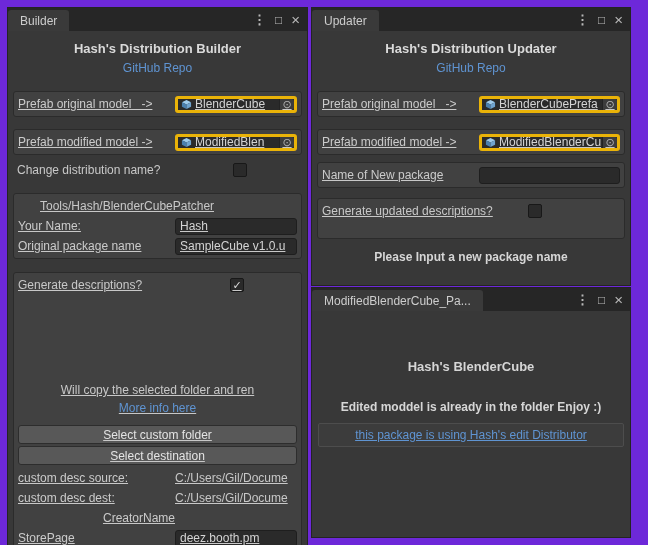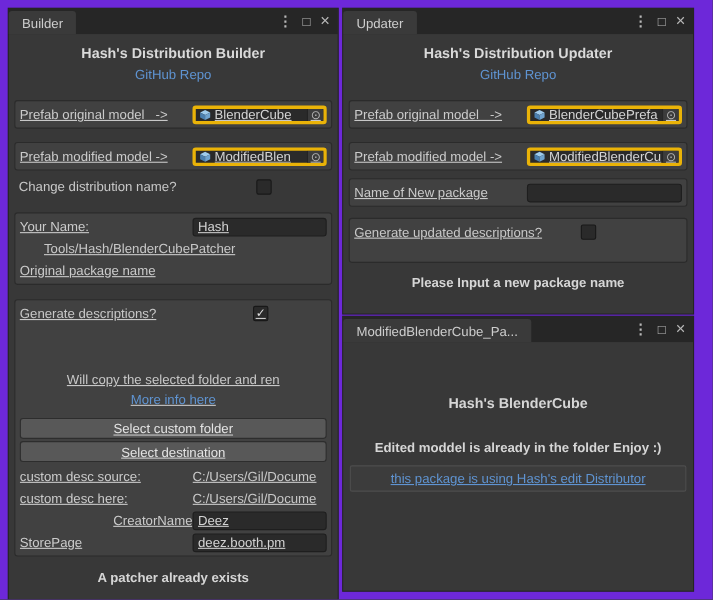--- a/index.html
+++ b/index.html
@@ -51,21 +51,21 @@
     padding: 4px 5px;
     height: calc(100% - 23px);
     overflow: hidden;
   }
   .title {
     text-align: center;
     font-weight: bold;
     font-size: 13px;
     color: #dadada;
   }
-  .center { text-align: center; }
+  .center { text-align: center; margin-top: 45px; }
   .link {
     color: #5f94d2;
     cursor: pointer;
   }
   .link.underline { text-decoration: underline; }
   .helpbox {
     background: #414141;
     border: 1px solid #2b2b2b;
     border-radius: 3px;
     padding: 3px 4px;
@@ -236,58 +236,58 @@
           </div>
         </div>
       </div>
 
       <div class="row plainrow" style="margin-top:6px;">
         <span class="w216">Change distribution name?</span>
         <span class="checkbox"></span>
       </div>
 
       <div class="helpbox" style="margin-top:14px;">
+        <div class="row" style="padding-left:22px;">
+          <span class="note">Tools/Hash/BlenderCubePatcher</span>
+        </div>
         <div class="row">
           <span class="flabel">Your Name:</span>
           <div class="textfield">
             <span>Hash</span>
           </div>
         </div>
-        <div class="row" style="padding-left:22px;">
-          <span class="note">Tools/Hash/BlenderCubePatcher</span>
-        </div>
         <div class="row">
           <span class="flabel">Original package name</span>
+          <div class="textfield">
+            <span>SampleCube v1.0.u</span>
+          </div>
         </div>
       </div>
 
       <div class="helpbox" style="margin-top:13px;">
         <div class="row">
           <span class="w212">Generate descriptions?</span>
           <span class="checkbox">✓</span>
         </div>
         <div style="height:44px;"></div>
         <div class="note center">Will copy the selected folder and ren</div>
         <div class="link center" style="margin-top:4px;">More info here</div>
         <div style="height:8px;"></div>
         <div class="btn">Select custom folder</div>
         <div class="btn">Select destination</div>
         <div class="row" style="margin-top:4px;">
           <span class="flabel">custom desc source:</span>
           <span class="valuetext">C:/Users/Gil/Docume</span>
         </div>
         <div class="row" style="margin-top:2px;">
-          <span class="flabel">custom desc here:</span>
+          <span class="flabel">custom desc dest:</span>
           <span class="valuetext">C:/Users/Gil/Docume</span>
         </div>
         <div class="row" style="margin-top:2px;text-align:right;">
           <span class="flabel">CreatorName</span>
-          <div class="textfield">
-            <span>Deez</span>
-          </div>
         </div>
         <div class="row" style="margin-top:2px;">
           <span class="flabel">StorePage</span>
           <div class="textfield">
             <span>deez.booth.pm</span>
           </div>
         </div>
       </div>
 
       <div class="bold-note" style="margin-top:12px;">A patcher already exists</div>

